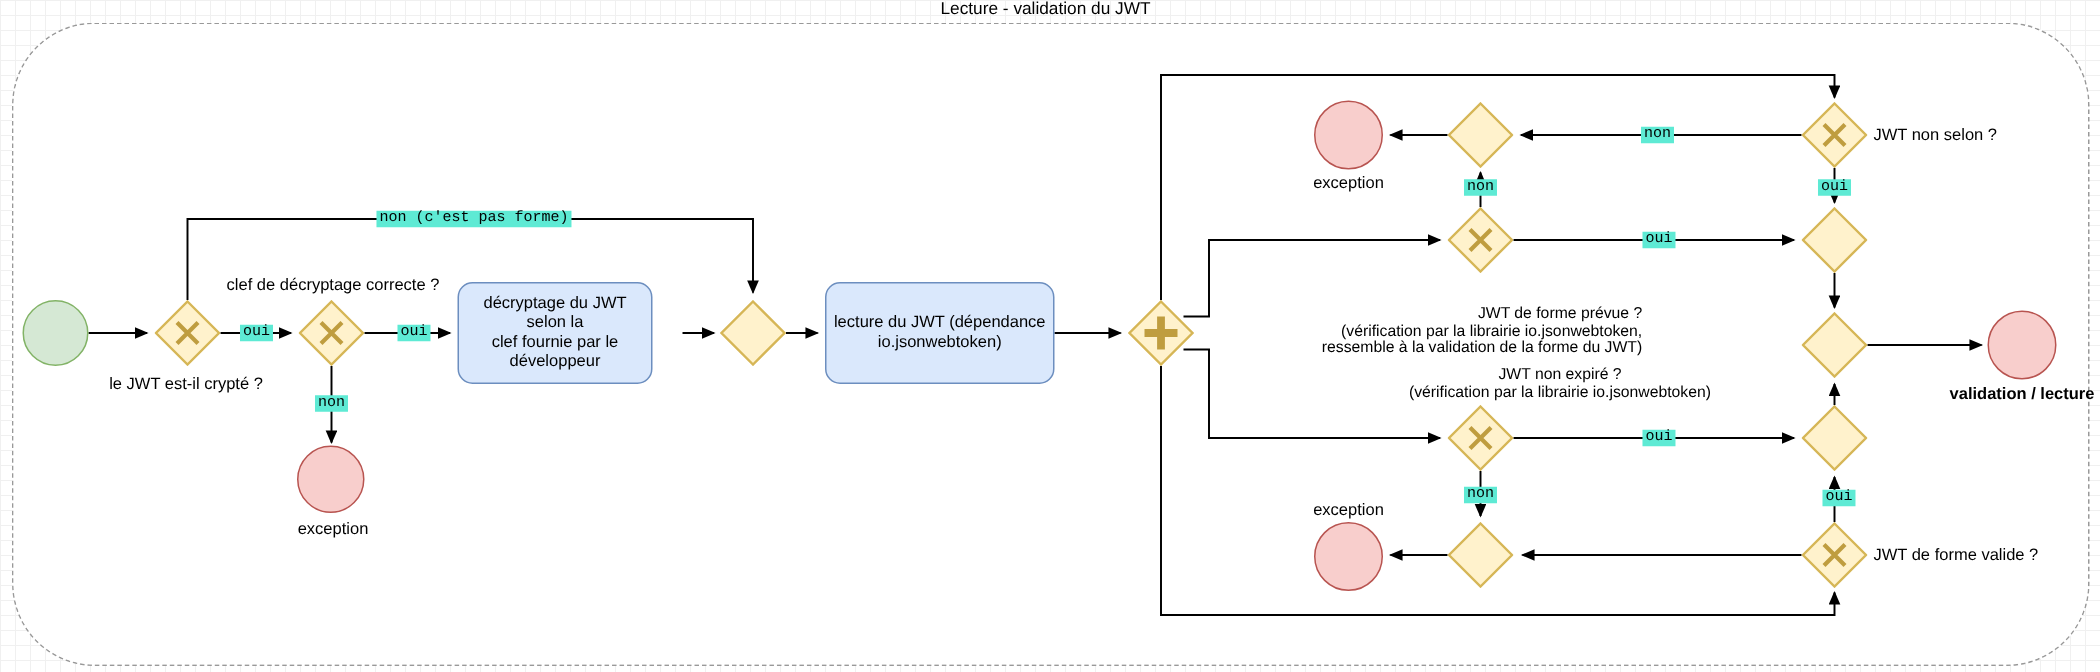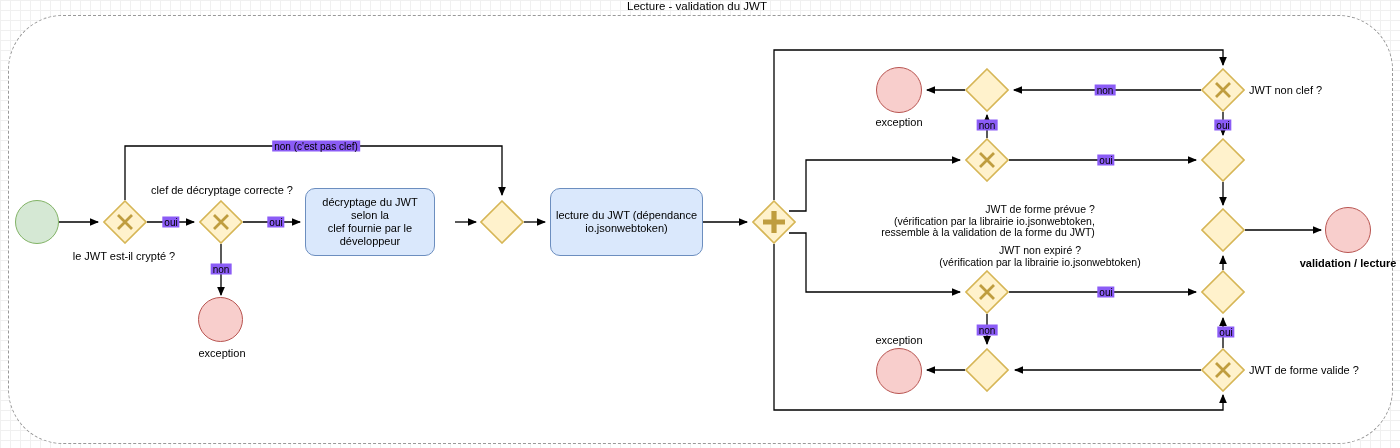--- a/index.html
+++ b/index.html
@@ -38,22 +38,22 @@
   .lbl{
     position:absolute;z-index:3;font-size:11px;color:#000;white-space:nowrap;
     transform:translate(-50%,-50%);
   }
   .lbl-left{transform:translateY(-50%);}
   .note{
     position:absolute;z-index:3;font-size:10.5px;line-height:11.5px;color:#000;
     text-align:center;white-space:pre-line;transform:translate(-50%,-50%);
   }
   .elabel{
-    position:absolute;z-index:3;font-size:10px;color:#000;background:#8b5cf6;
-    padding:0 2px;white-space:nowrap;transform:translate(-50%,-50%);
+    position:absolute;z-index:3;font-size:10px;color:#000;background:#5eead4;
+    padding:0 2px;white-space:nowrap;transform:translate(-50%,-50%);font-family:Liberation Mono, monospace;
   }
 </style>
 </head>
 <body>
 
 <div class="page">
 
   <div class="container"></div>
   <div class="title">Lecture - validation du JWT</div>
 
@@ -170,33 +170,33 @@
   <div class="node gw" style="left:1201px;top:348px;">
     <svg width="44" height="44">
         <polygon points="22,1 43,22 22,43 1,22" fill="#fff2cc" stroke="#d6b656" stroke-width="1.6"></polygon>
         <path d="M15 15 L29 29 M29 15 L15 29" stroke="#bf9d3f" stroke-width="2.8" fill="none"></path>
       </svg>
   </div>
 
   <div class="lbl" style="left:124px;top:256px;">le JWT est-il crypté ?</div>
   <div class="lbl" style="left:222px;top:190px;text-align:center;">clef de décryptage correcte ?</div>
   <div class="lbl" style="left:222px;top:353px;">exception</div>
-  <div class="lbl lbl-left" style="left:1249px;top:90px;">JWT non clef ?</div>
+  <div class="lbl lbl-left" style="left:1249px;top:90px;">JWT non selon ?</div>
   <div class="lbl" style="left:899px;top:122px;">exception</div>
   <div class="note" style="left:988px;top:221px;text-align:right;">JWT de forme prévue ?
 (vérification par la librairie io.jsonwebtoken,
 ressemble à la validation de la forme du JWT)</div>
   <div class="note" style="left:1040px;top:256px;">JWT non expiré ?
 (vérification par la librairie io.jsonwebtoken)</div>
   <div class="lbl lbl-left" style="left:1249px;top:370px;">JWT de forme valide ?</div>
   <div class="lbl" style="left:899px;top:340px;">exception</div>
   <div class="lbl" style="left:1348px;top:263px;font-weight:bold;">validation / lecture</div>
 
   <span class="elabel" style="left:171px;top:222px;">oui</span>
-  <span class="elabel" style="left:316px;top:146px;">non (c'est pas clef)</span>
+  <span class="elabel" style="left:316px;top:146px;">non (c'est pas forme)</span>
   <span class="elabel" style="left:276px;top:222px;">oui</span>
   <span class="elabel" style="left:221px;top:269px;">non</span>
   <span class="elabel" style="left:1105px;top:90px;">non</span>
   <span class="elabel" style="left:1223px;top:125px;">oui</span>
   <span class="elabel" style="left:987px;top:125px;">non</span>
   <span class="elabel" style="left:1106px;top:160px;">oui</span>
   <span class="elabel" style="left:1106px;top:292px;">oui</span>
   <span class="elabel" style="left:1226px;top:332px;">oui</span>
   <span class="elabel" style="left:987px;top:330px;">non</span>
 

